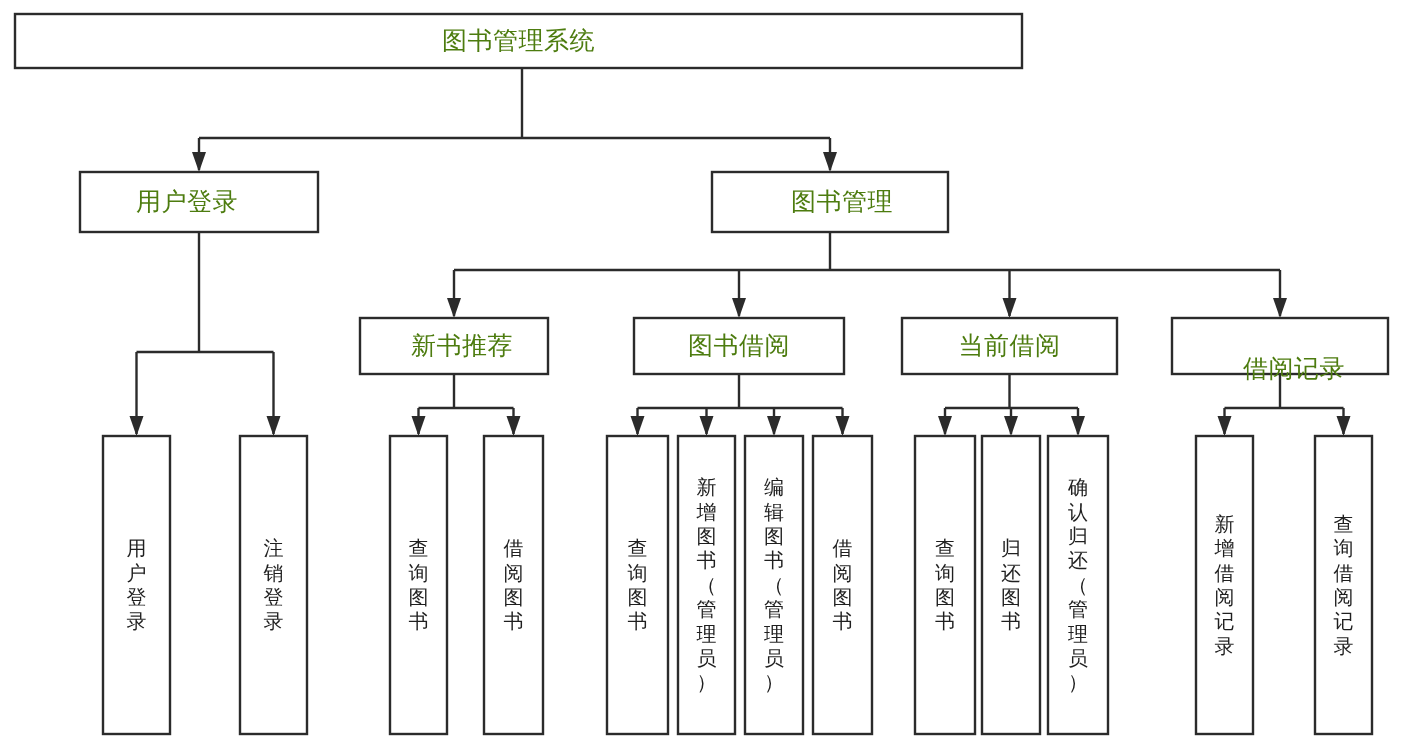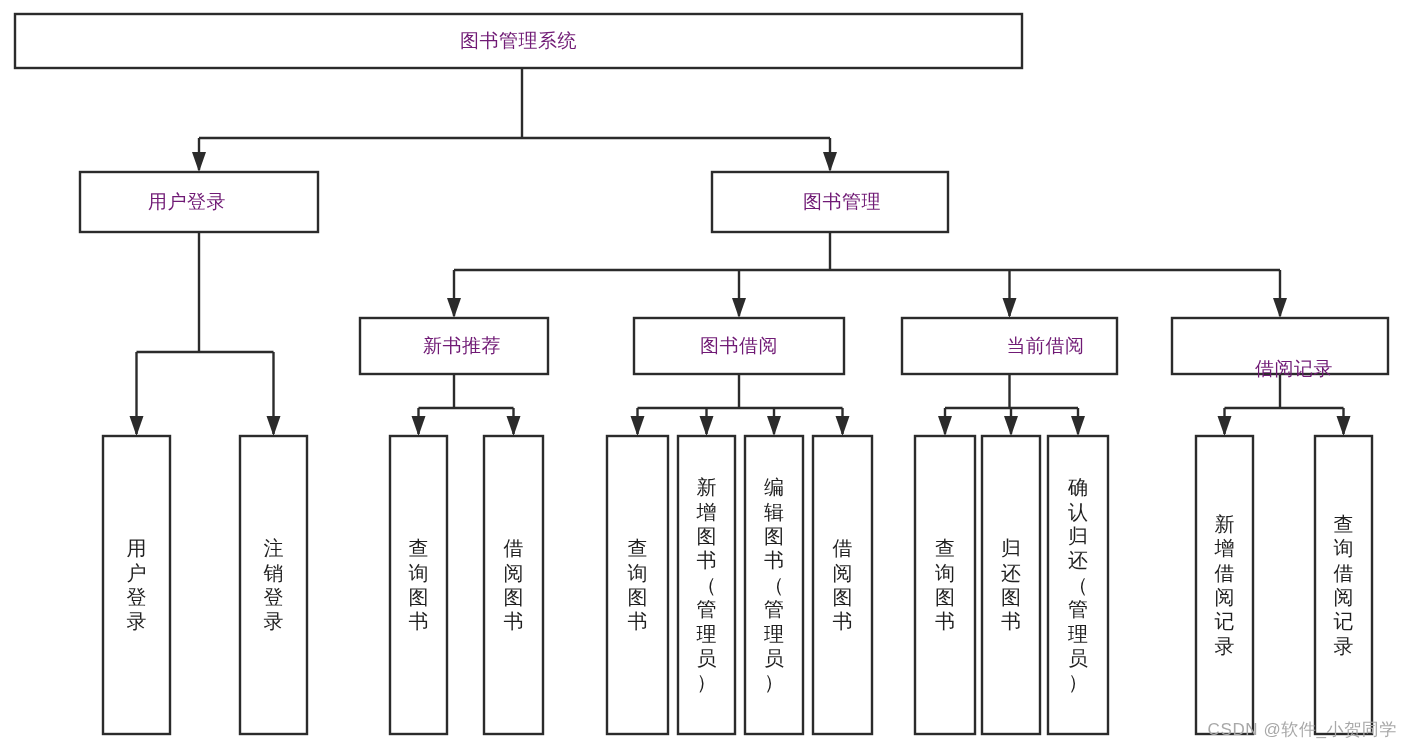--- a/index.html
+++ b/index.html
@@ -41,24 +41,24 @@
   }
   .arrow-head {
     fill: #2b2b2b;
     stroke: none;
   }
   .node-label-h {
     position: absolute;
     display: flex;
     align-items: center;
     justify-content: center;
-    font-size: 19px;
+    font-size: 25px;
     line-height: 1.1;
     letter-spacing: 0.5px;
-    color: #701a75;
+    color: #4d7c0f;
     white-space: nowrap;
     pointer-events: none;
   }
   .node-label-v {
     position: absolute;
     display: flex;
     flex-direction: column;
     align-items: center;
     justify-content: center;
     font-size: 20px;
@@ -163,21 +163,21 @@
         <rect x="1315" y="436" width="57" height="298" class="node-box"></rect>
       </g>
   </svg>
 
   <div id="label-layer">
       <div class="node-label-h" style="left: 15px; top: 14px; width: 1007px; height: 54px;">图书管理系统</div>
       <div class="node-label-h" style="left: 80px; top: 172px; width: 214px; height: 60px; text-align: center;">用户登录</div>
       <div class="node-label-h" style="left: 712px; top: 172px; width: 260px; height: 60px;">图书管理</div>
       <div class="node-label-h" style="left: 360px; top: 318px; width: 188px; height: 56px; padding-left: 8px;">新书推荐</div>
       <div class="node-label-h" style="left: 634px; top: 318px; width: 210px; height: 56px; border-radius: 20px;">图书借阅</div>
-      <div class="node-label-h" style="left: 902px; top: 318px; width: 215px; height: 56px; padding-left: 36px;">当前借阅</div>
+      <div class="node-label-h" style="left: 902px; top: 318px; width: 215px; height: 56px;">当前借阅</div>
       <div class="node-label-h" style="left: 1172px; top: 318px; width: 244px; height: 56px; margin-top: 23px;">借阅记录</div>
       <div class="node-label-v" style="left: 103px; top: 436px; width: 67px; height: 298px;">
         <span class="ch">用</span>
         <span class="ch">户</span>
         <span class="ch">登</span>
         <span class="ch">录</span>
       </div>
       <div class="node-label-v" style="left: 240px; top: 436px; width: 67px; height: 298px;">
         <span class="ch">注</span>
         <span class="ch">销</span>
@@ -264,14 +264,13 @@
       <div class="node-label-v" style="left: 1315px; top: 436px; width: 57px; height: 298px;">
         <span class="ch">查</span>
         <span class="ch">询</span>
         <span class="ch">借</span>
         <span class="ch">阅</span>
         <span class="ch">记</span>
         <span class="ch">录</span>
       </div>
     </div>
 
-  <div class="watermark">CSDN @软件_小贺同学</div>
 </div>
 
 </body></html>

